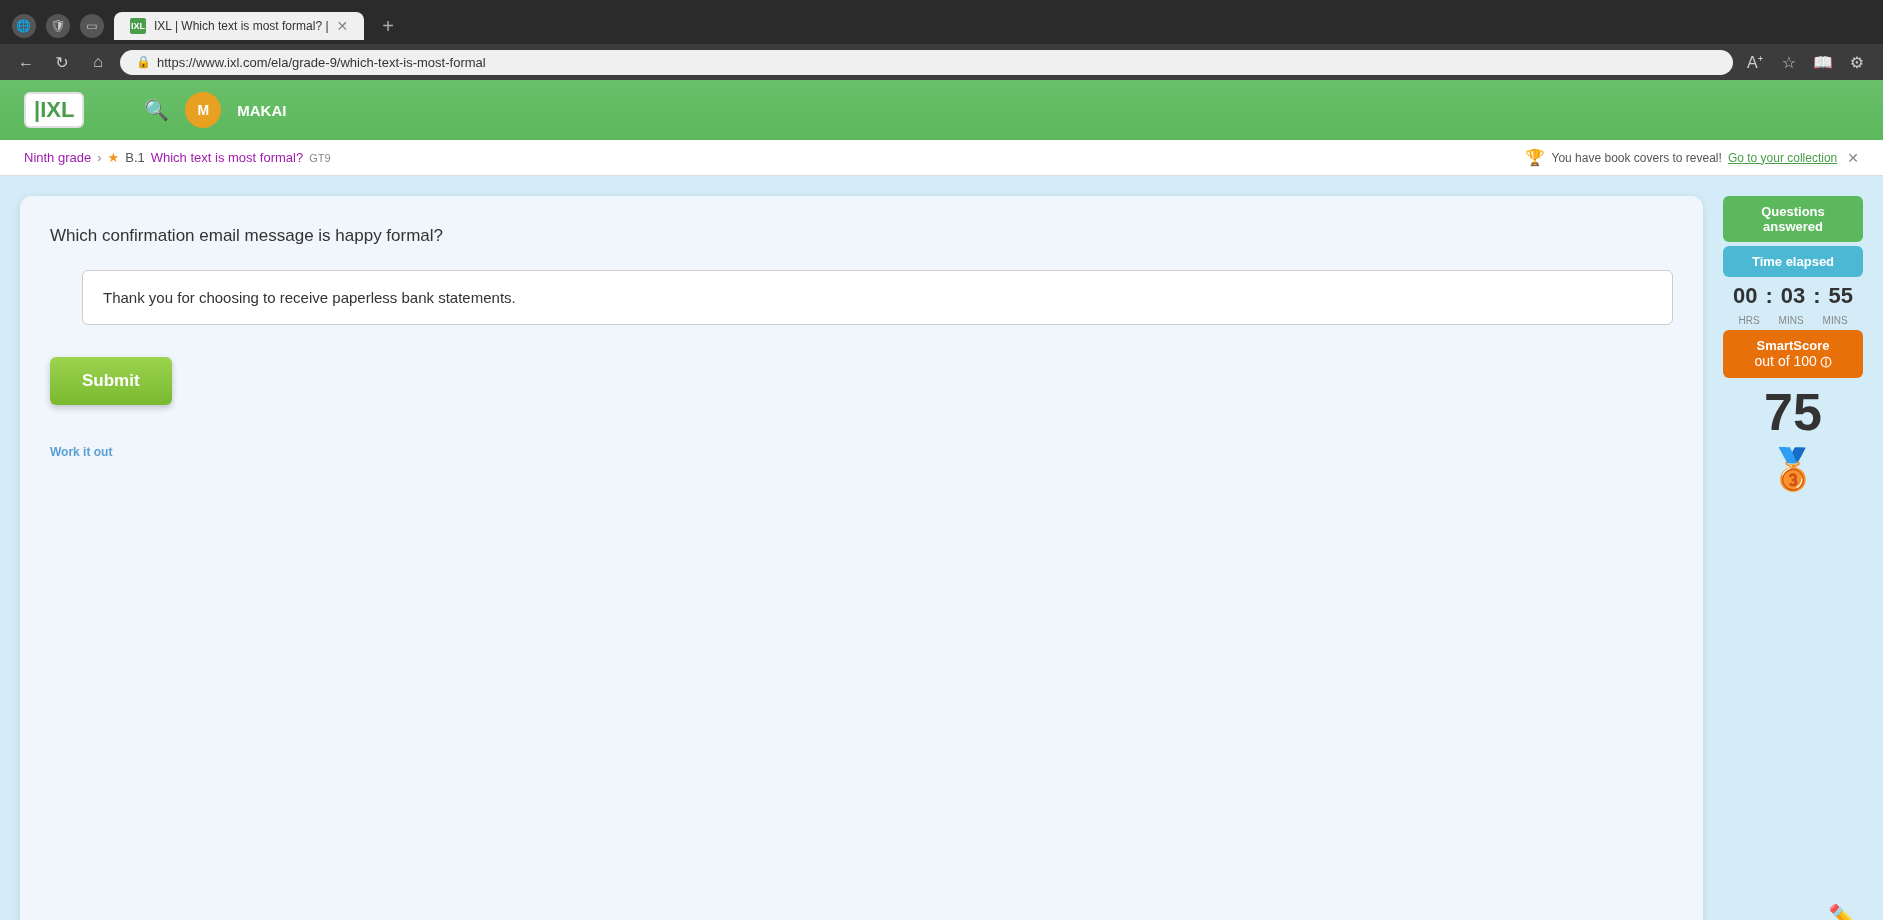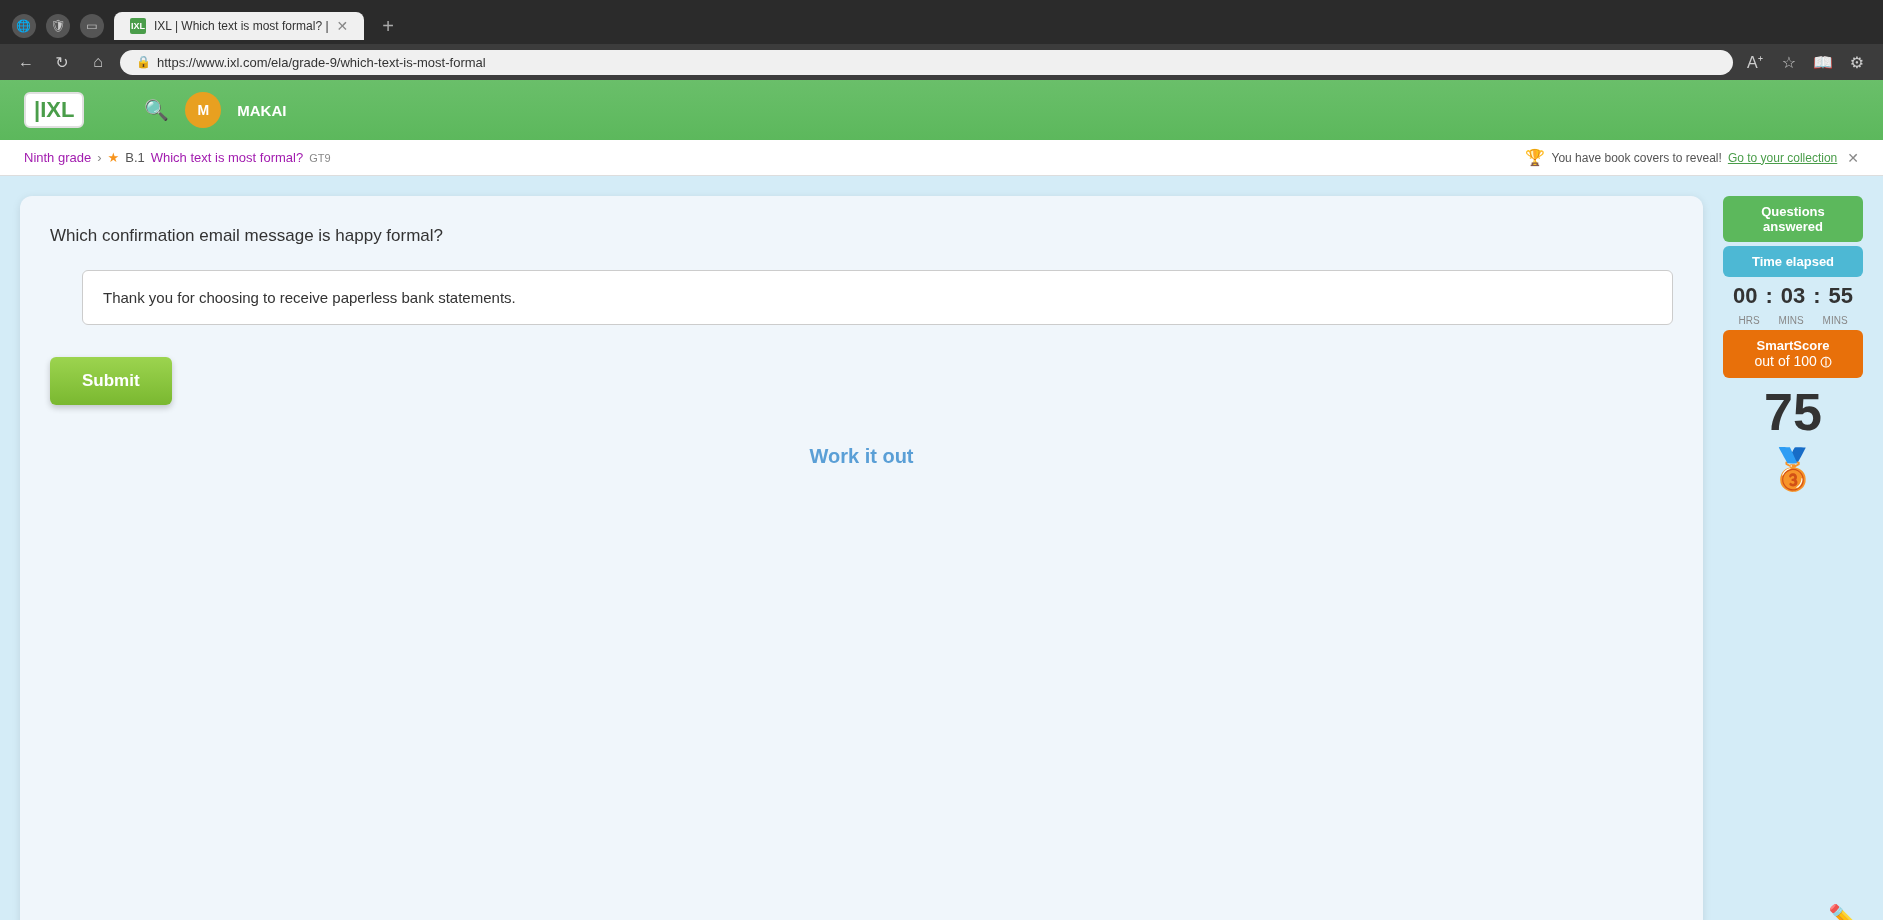--- a/index.html
+++ b/index.html
@@ -237,23 +237,22 @@
       padding: 14px 32px;
       color: white;
       font-size: 17px;
       font-weight: bold;
       cursor: pointer;
       margin-top: 20px;
       box-shadow: 0 3px 6px rgba(0,0,0,0.2);
     }
 
     .work-it-out {
-      text-align: center;
       color: #5a9fd6;
-      font-size: 20px;
+      font-size: 12px;
       font-weight: bold;
       margin-top: 40px;
       cursor: pointer;
     }
 
     
     .sidebar-stats {
       width: 140px;
       display: flex;
       flex-direction: column;

